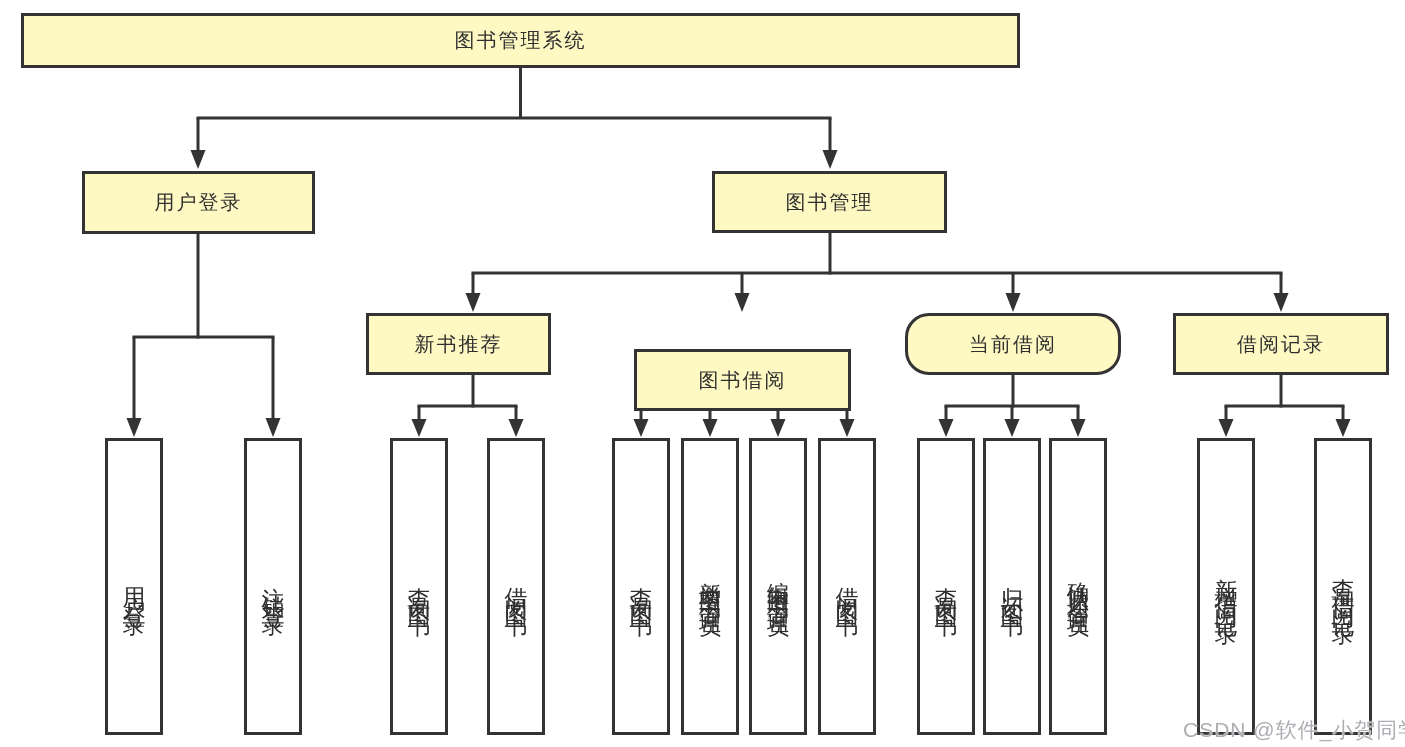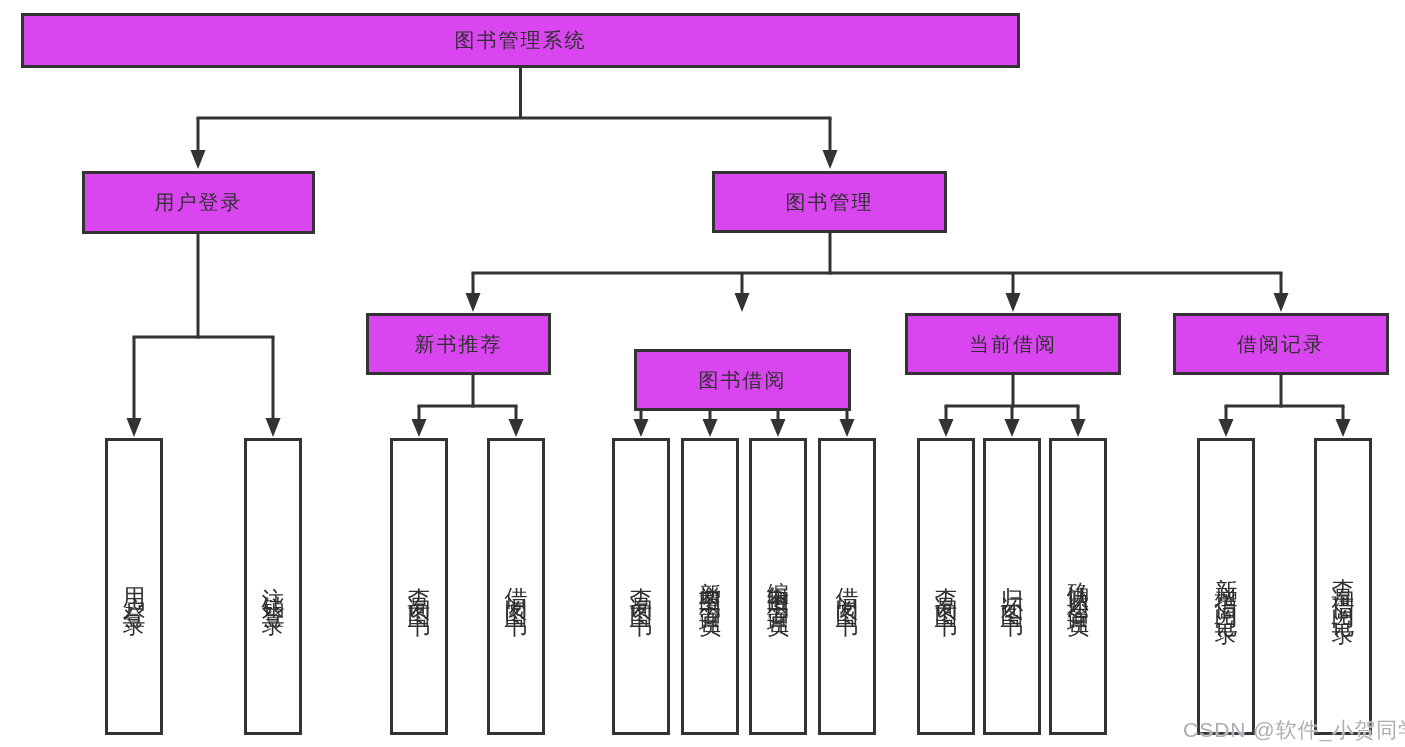--- a/index.html
+++ b/index.html
@@ -1,21 +1,21 @@
 <!DOCTYPE html>
 <html><head>
 <meta charset="utf-8">
 <style>
   html,body{margin:0;padding:0;background:#fff;}
   #stage{
     position:relative;width:1405px;height:747px;background:#ffffff;overflow:hidden;
     font-family:"Liberation Sans","DejaVu Sans",sans-serif;color:#2f2f2f;
   }
   .hnode{
-    position:absolute;box-sizing:border-box;border:3px solid #333333;background:#d946ef;
+    position:absolute;box-sizing:border-box;border:3px solid #333333;background:#fef9c3;
     display:flex;align-items:center;justify-content:center;
     font-size:20px;letter-spacing:2px;color:#2f2f2f;
   }
   .vnode{
     position:absolute;box-sizing:border-box;border:3px solid #333333;background:#ffffff;
     display:flex;align-items:center;justify-content:center;
   }
   .vnode .vtext{
     writing-mode:vertical-lr;text-orientation:mixed;
     font-size:23px;letter-spacing:9px;color:#2f2f2f;line-height:1;
@@ -121,21 +121,21 @@
   <div class="hnode" style="left:712px;top:171px;width:235px;height:62px;">
     <span>图书管理</span>
   </div>
 
   <div class="hnode" style="left:366px;top:313px;width:185px;height:62px;">
     <span>新书推荐</span>
   </div>
   <div class="hnode" style="left:634px;top:313px;width:217px;height:62px;margin-top:36px;">
     <span>图书借阅</span>
   </div>
-  <div class="hnode" style="left:905px;top:313px;width:216px;height:62px;">
+  <div class="hnode" style="left:905px;top:313px;width:216px;height:62px;border-radius:24px;">
     <span>当前借阅</span>
   </div>
   <div class="hnode" style="left:1173px;top:313px;width:216px;height:62px;">
     <span>借阅记录</span>
   </div>
 
   <div class="vnode" style="left:105px;top:438px;width:58px;height:297px;">
     <span class="vtext">用户登录</span>
   </div>
   <div class="vnode" style="left:244px;top:438px;width:58px;height:297px;">

